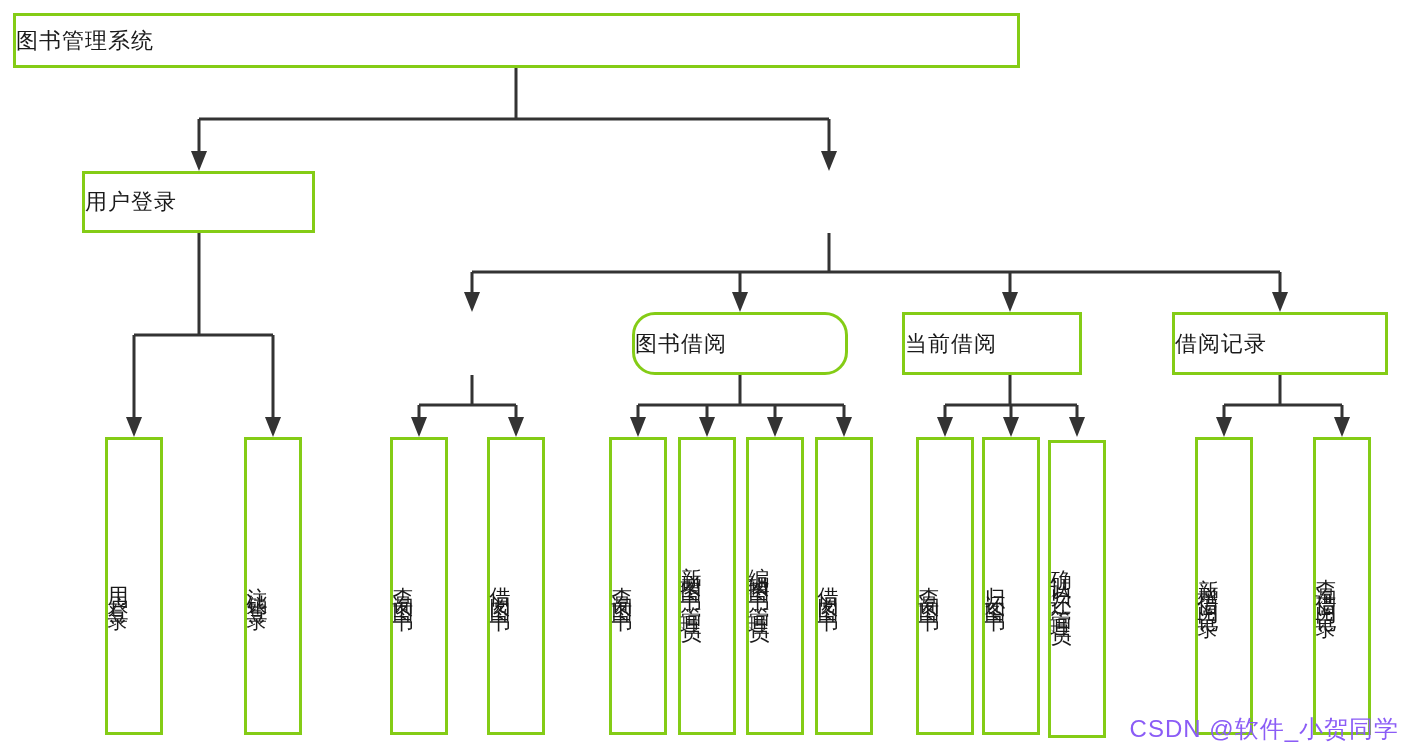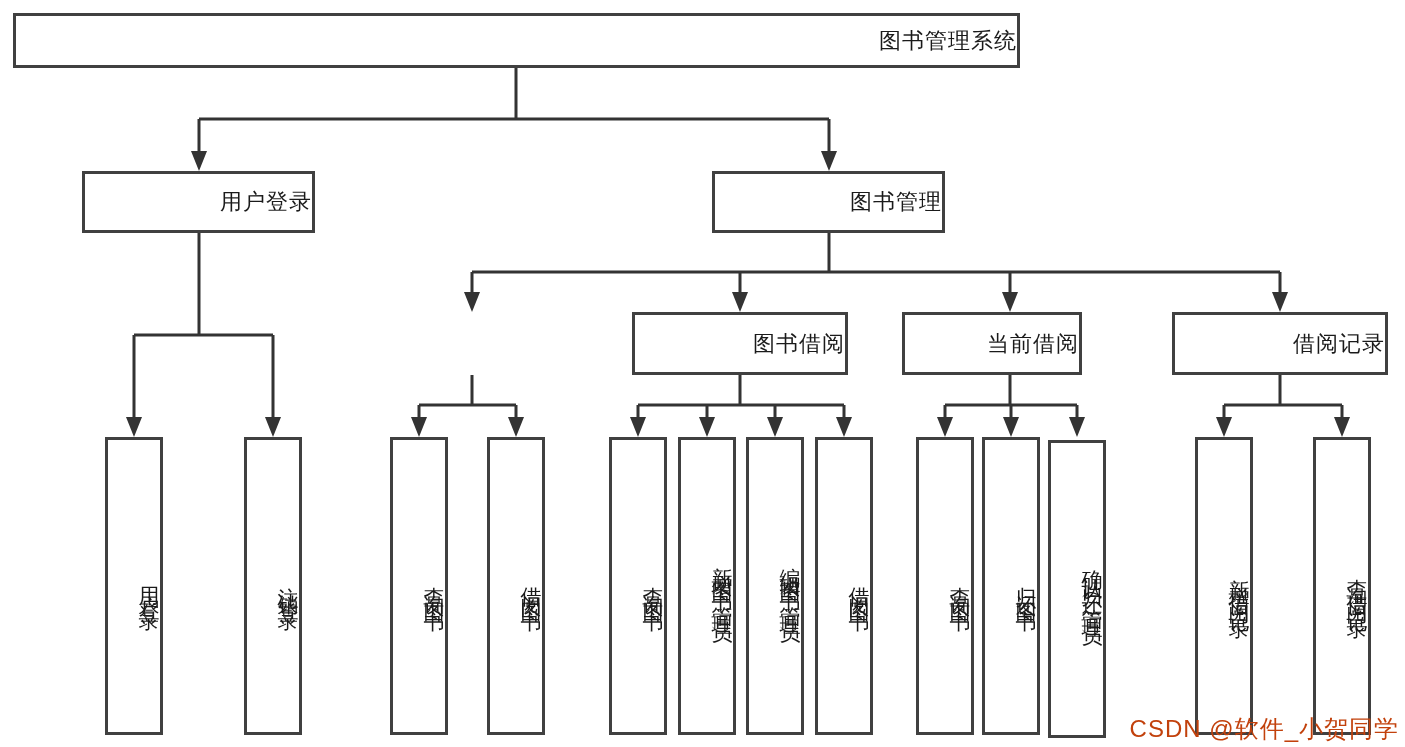--- a/index.html
+++ b/index.html
@@ -13,25 +13,25 @@
   }
   #connector-layer {
     position: absolute;
     left: 0; top: 0;
     width: 1405px; height: 747px;
     z-index: 1;
   }
   .box {
     position: absolute;
     box-sizing: border-box;
-    border: 3px solid #404040;
+    border: 3px solid #84cc16;
     background: #ffffff;
     display: flex;
     align-items: center;
-    justify-content: flex-end;
+    justify-content: flex-start;
     z-index: 2;
   }
   .box .lbl {
     color: #1a1a1a;
     font-size: 22px;
     letter-spacing: 1px;
     white-space: nowrap;
   }
   .box.vert .lbl {
     writing-mode: vertical-rl;
@@ -40,21 +40,21 @@
     letter-spacing: 8px;
     line-height: 1;
     white-space: normal;
   }
   #watermark {
     position: absolute;
     right: 6px;
     bottom: 2px;
     z-index: 3;
     font-size: 24px;
-    color: #c2410c;
+    color: #8b5cf6;
     letter-spacing: 1px;
     white-space: nowrap;
     text-align: center;
   }
   .stroke { stroke: #333333; stroke-width: 3; fill: none; }
   .arrow  { fill: #333333; stroke: none; }
 </style>
 </head>
 <body>
 
@@ -103,25 +103,22 @@
     </g>
   </svg>
 
   <div class="box" style="left:13px; top:13px; width:1007px; height:55px;">
     <span class="lbl">图书管理系统</span>
   </div>
 
   <div class="box" style="left:82px; top:171px; width:233px; height:62px;">
     <span class="lbl">用户登录</span>
   </div>
-  <div class="box" style="left:712px; top:171px; width:233px; height:62px;">
-    <span class="lbl">图书管理</span>
-  </div>
 
-  <div class="box" style="left:632px; top:312px; width:216px; height:63px;">
+  <div class="box" style="left:632px; top:312px; width:216px; height:63px;border-radius:23px;">
     <span class="lbl">图书借阅</span>
   </div>
   <div class="box" style="left:902px; top:312px; width:180px; height:63px;">
     <span class="lbl">当前借阅</span>
   </div>
   <div class="box" style="left:1172px; top:312px; width:216px; height:63px;">
     <span class="lbl">借阅记录</span>
   </div>
 
   <div class="box vert" style="left:105px; top:437px; width:58px; height:298px;">

